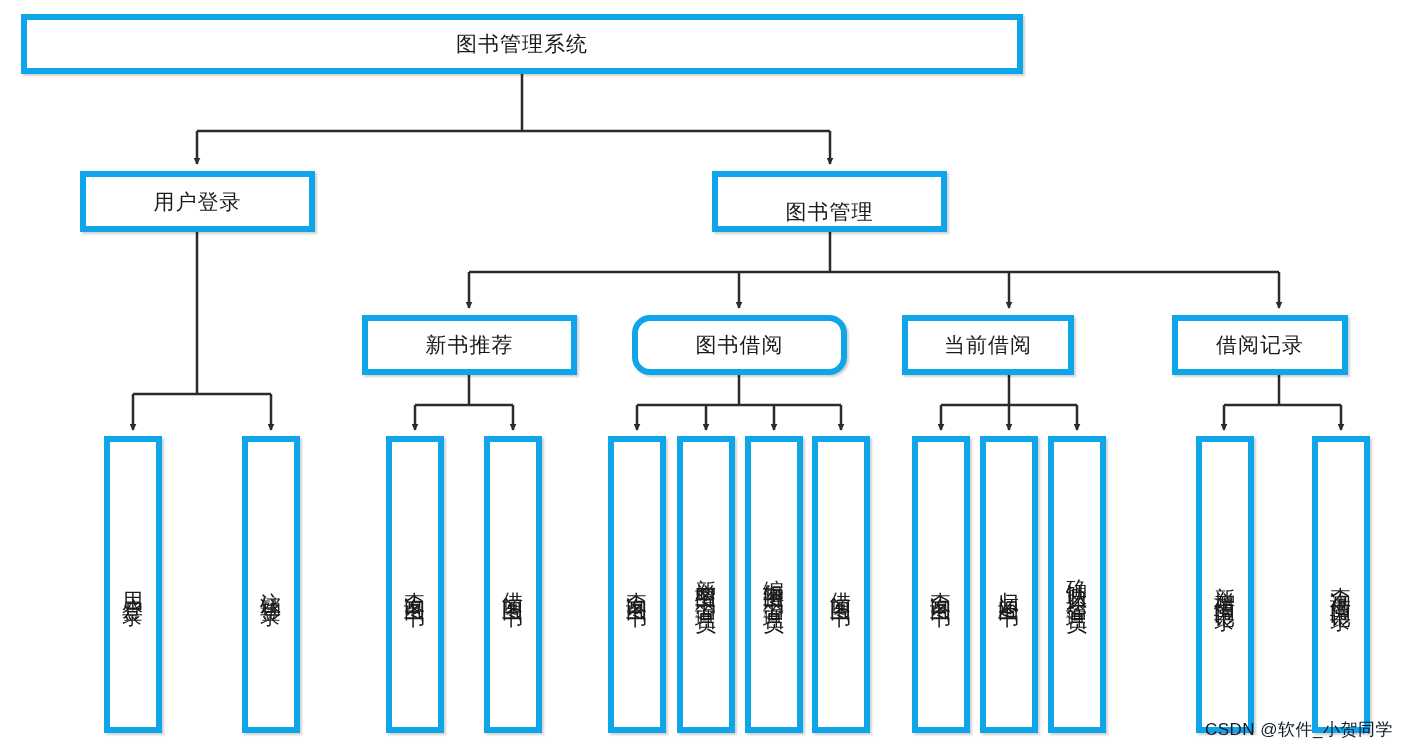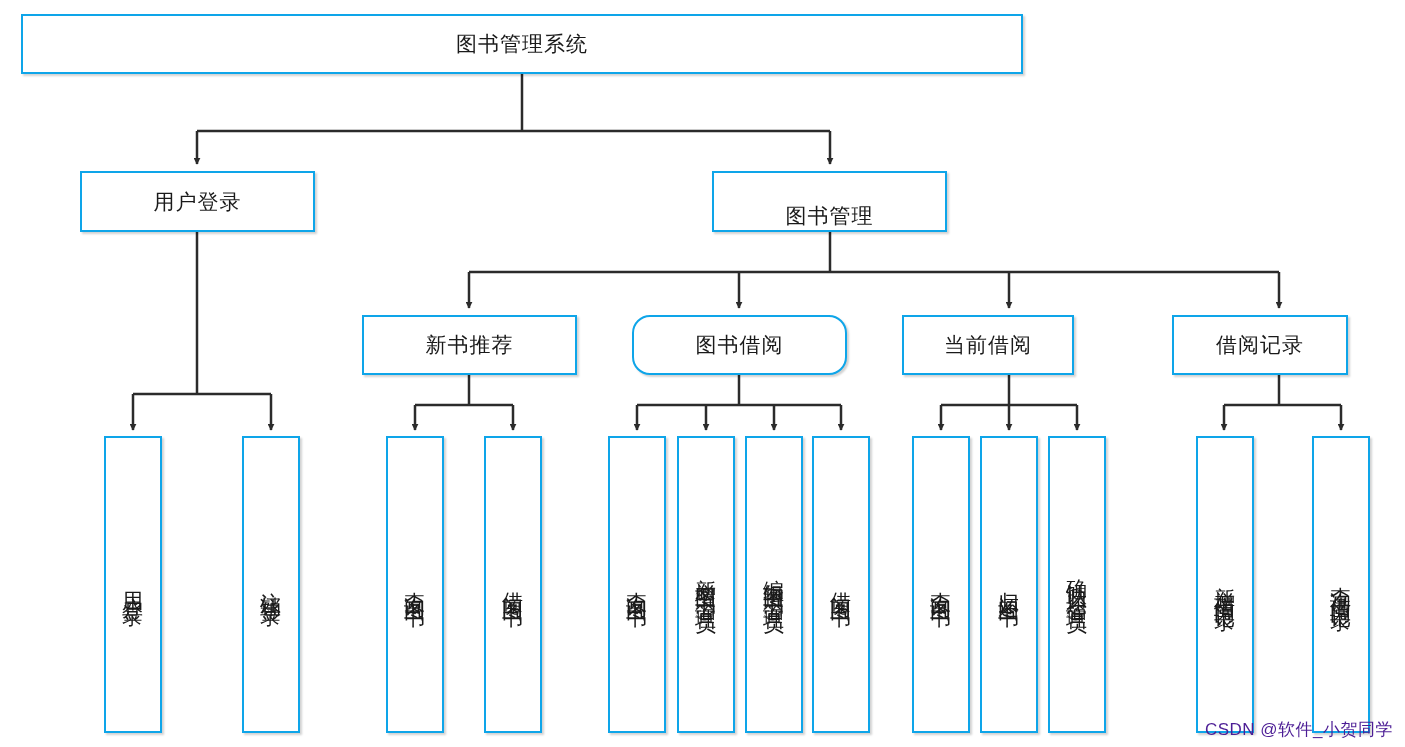--- a/index.html
+++ b/index.html
@@ -22,21 +22,21 @@
     left: 0;
     top: 0;
     width: 1405px;
     height: 747px;
     pointer-events: none;
   }
   .node {
     position: absolute;
     box-sizing: border-box;
     background: #ffffff;
-    border: 2px solid #0ea5e9;
+    border: 6px solid #0ea5e9;
     box-shadow: 2px 2px 2px rgba(0,0,0,0.18);
     display: flex;
     align-items: center;
     justify-content: center;
     color: #1a1a1a;
   }
   .node.horizontal {
     writing-mode: horizontal-tb;
     font-size: 21px;
     letter-spacing: 1px;
@@ -56,21 +56,21 @@
     text-align: center;
   }
   .node.vertical .label {
     white-space: nowrap;
   }
   #watermark {
     position: absolute;
     right: 12px;
     bottom: 6px;
     font-size: 17px;
-    color: #4c1d95;
+    color: #0f172a;
     letter-spacing: 0.5px;
     user-select: none;
     white-space: nowrap;
   }
 </style>
 </head>
 <body>
 
 <div id="canvas">
 

